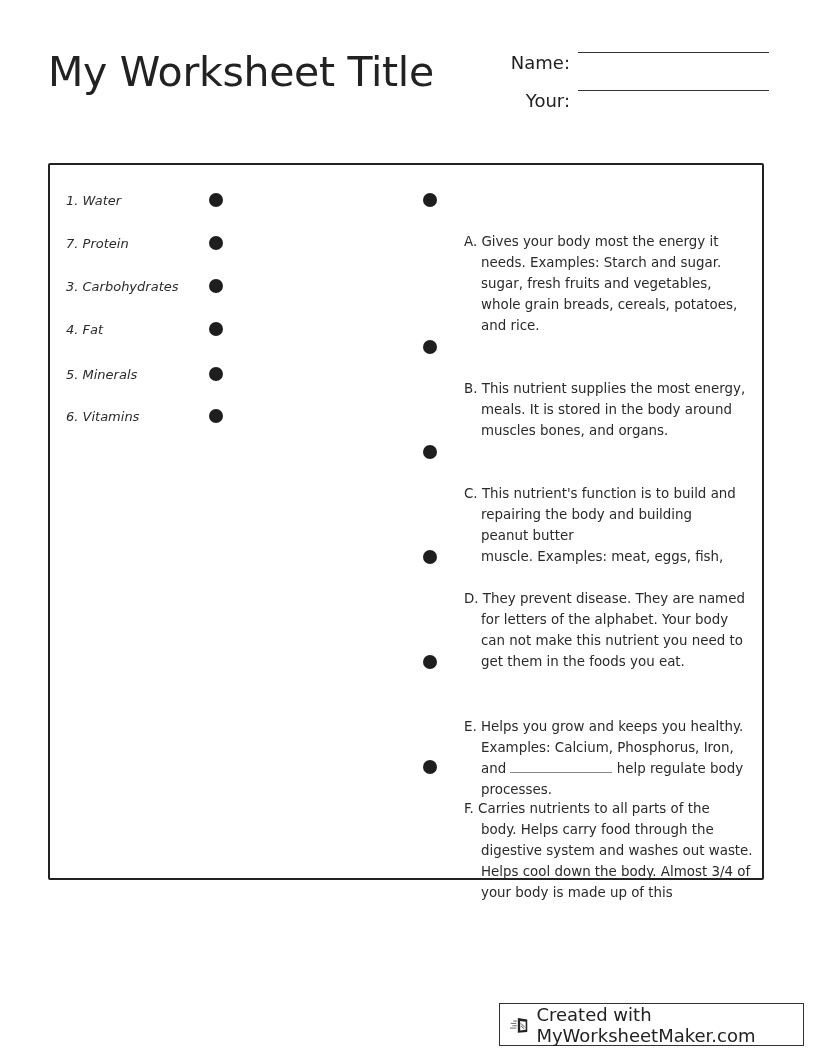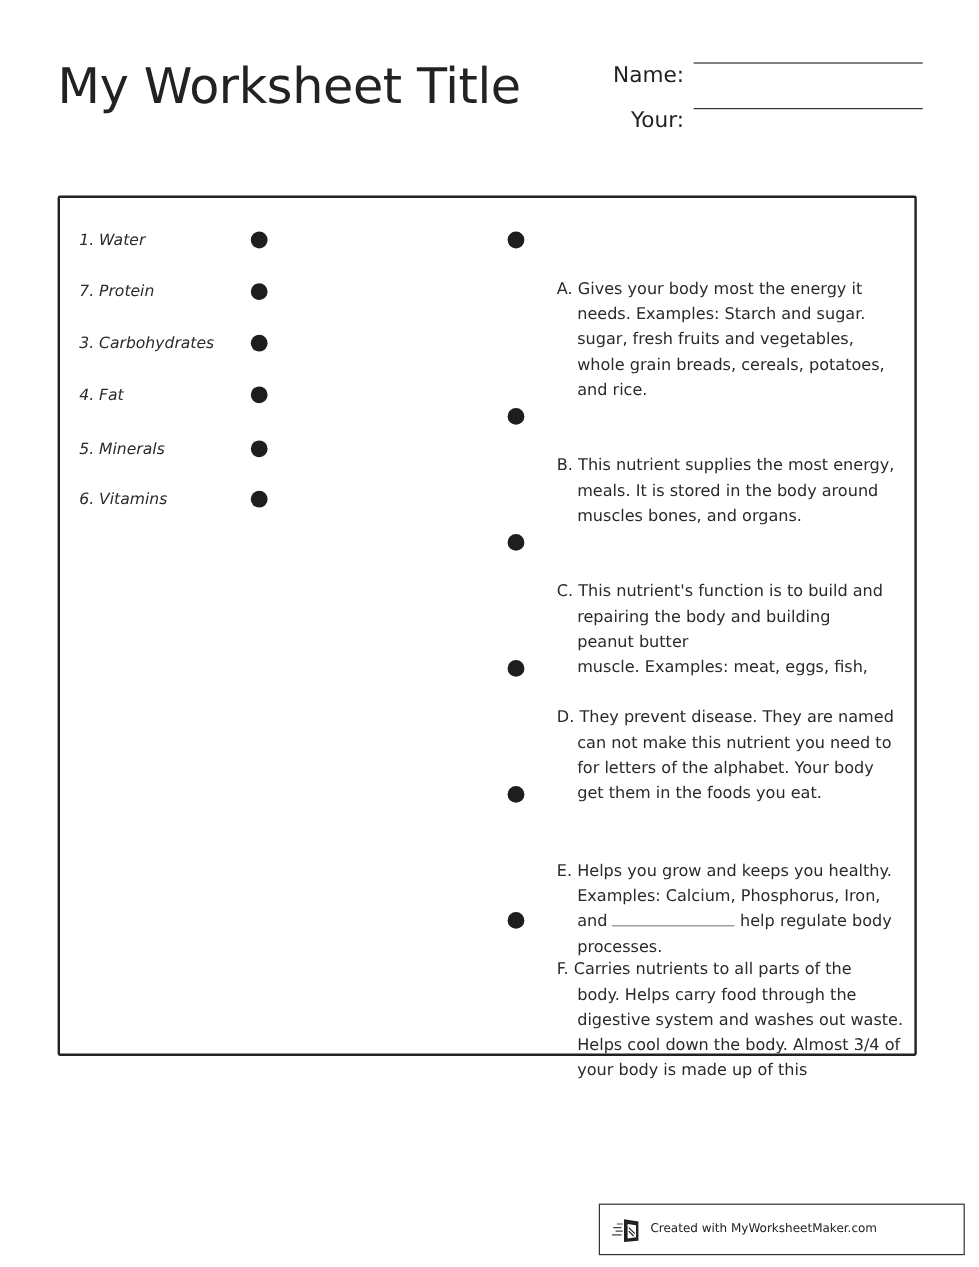--- a/index.html
+++ b/index.html
@@ -36,21 +36,21 @@
   .right-item .ind { display: block; padding-left: 17px; }
   .right-item .first { display: block; }
   .blank {
     display: inline-block; width: 102px; border-bottom: 1px solid #888; height: 12px; vertical-align: baseline;
   }
   .footer {
     position: absolute; left: 499px; top: 1003px; width: 305px; height: 43px;
     border: 1.5px solid #333; box-sizing: border-box;
     display: flex; align-items: center; justify-content: flex-start; padding-left: 10px;
   }
-  .footer-text { font-size: 10px; color: #222; margin-left: 6px; }
+  .footer-text { font-size: 18px; color: #222; margin-left: 6px; }
   .footer-icon { width: 26px; height: 22px; }
 </style>
 </head>
 <body>
 
 <h1 class="title">My Worksheet Title</h1>
 
 <div class="field-row row-name">
   <span class="field-label">Name:</span>
   <span class="field-line"></span>
@@ -100,22 +100,22 @@
 <div class="right-item" style="top:441px">
   <span class="first"><span>C.</span> <span>This nutrient's function is to build and</span></span>
   <span class="ind">repairing the body and building</span>
   <span class="ind">peanut butter</span>
   <span class="ind">muscle. Examples: meat, eggs, fish,</span>
 </div>
 
 <span class="dot" style="left:423px;top:550px"></span>
 <div class="right-item" style="top:546px">
   <span class="first"><span>D.</span> <span>They prevent disease. They are named</span></span>
+  <span class="ind">for letters of the alphabet. Your body</span>
   <span class="ind">can not make this nutrient you need to</span>
-  <span class="ind">for letters of the alphabet. Your body</span>
   <span class="ind">get them in the foods you eat.</span>
 </div>
 
 <span class="dot" style="left:423px;top:655px"></span>
 <div class="right-item" style="top:674px">
   <span class="first"><span>E.</span> <span>Helps you grow and keeps you healthy.</span></span>
   <span class="ind">Examples: Calcium, Phosphorus, Iron,</span>
   <span class="ind"><span>and </span><span class="blank"></span><span> help regulate body</span></span>
   <span class="ind">processes.</span>
 </div>

